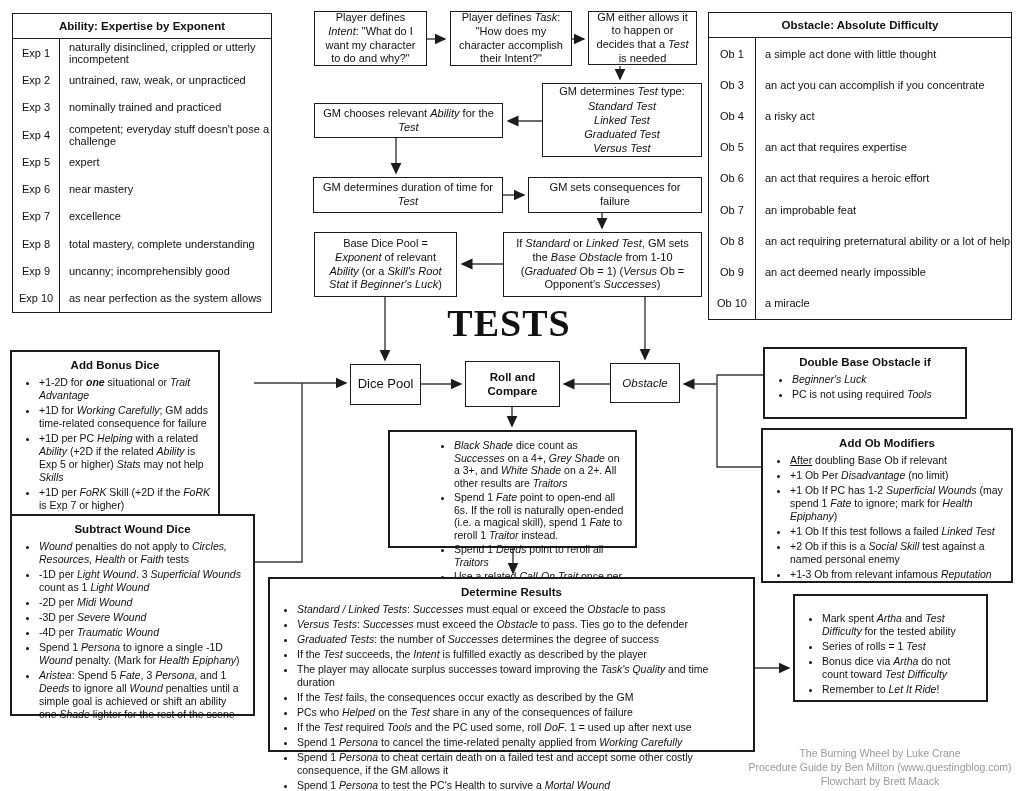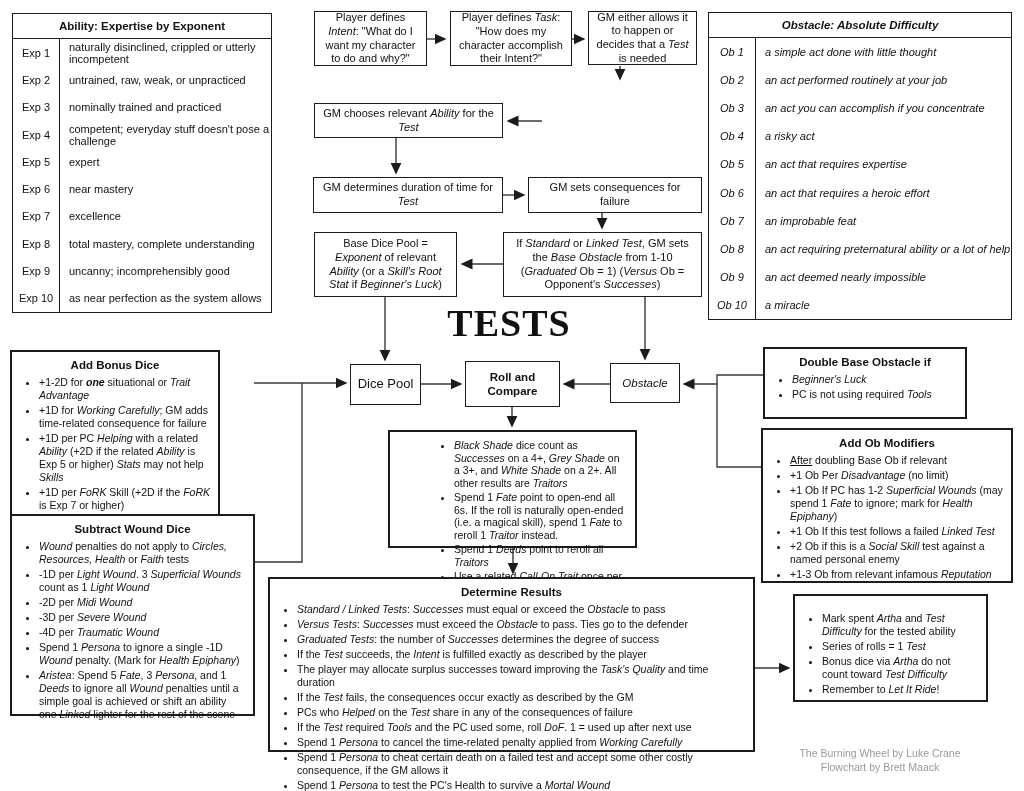--- a/index.html
+++ b/index.html
@@ -106,32 +106,28 @@
           <span class="tlabel">Exp 9</span>
           <span class="tdesc">uncanny; incomprehensibly good</span>
         </div>
         <div class="trow">
           <span class="tlabel">Exp 10</span>
           <span class="tdesc">as near perfection as the system allows</span>
         </div>
       </div>
   </div>
 
-  <div class="box tablebox" style="left:708px;top:12px;width:304px;height:308px;font-style:italic;">
+  <div class="box tablebox" style="left:708px;top:12px;width:304px;height:308px;">
     <div class="ttitle">Obstacle: Absolute Difficulty</div>
     <div class="tbody">
         <div class="trow">
           <span class="tlabel">Ob 1</span>
           <span class="tdesc">a simple act done with little thought</span>
         </div>
         <div class="trow">
-          <span class="tlabel">Ob 2</span>
-          <span class="tdesc">an act performed routinely at your job</span>
-        </div>
-        <div class="trow">
           <span class="tlabel">Ob 3</span>
           <span class="tdesc">an act you can accomplish if you concentrate</span>
         </div>
         <div class="trow">
           <span class="tlabel">Ob 4</span>
           <span class="tdesc">a risky act</span>
         </div>
         <div class="trow">
           <span class="tlabel">Ob 5</span>
           <span class="tdesc">an act that requires expertise</span>
@@ -162,20 +158,31 @@
   <div class="box flowbox" style="left:314px;top:11px;width:113px;height:55px;">
       <span>Player defines <i>Intent</i>: "What do I want my character to do and why?"</span>
     </div>
   <div class="box flowbox" style="left:450px;top:11px;width:122px;height:55px;">
       <span>Player defines <i>Task</i>: "How does my character accomplish their Intent?"</span>
     </div>
   <div class="box flowbox" style="left:588px;top:11px;width:109px;height:54px;">
       <span>GM either allows it to happen or decides that a <i>Test</i> is needed</span>
     </div>
 
+  <div class="box flowbox" style="left:542px;top:83px;width:160px;height:74px;">
+    <div>
+      <div><span>GM determines <i>Test</i> type:</span></div>
+      <ul class="plain">
+          <li><i>Standard Test</i></li>
+          <li><i>Linked Test</i></li>
+          <li><i>Graduated Test</i></li>
+          <li><i>Versus Test</i></li>
+        </ul>
+    </div>
+  </div>
 
   <div class="box flowbox" style="left:314px;top:103px;width:189px;height:35px;">
       <span>GM chooses relevant <i>Ability</i> for the <i>Test</i></span>
     </div>
   <div class="box flowbox" style="left:313px;top:177px;width:190px;height:36px;">
       <span>GM determines duration of time for <i>Test</i></span>
     </div>
   <div class="box flowbox" style="left:528px;top:177px;width:174px;height:36px;">
       <span>GM sets consequences for failure</span>
     </div>
@@ -206,21 +213,21 @@
   </div>
   <div class="box listbox" style="left:10px;top:514px;width:245px;height:202px;">
     <div class="ltitle">Subtract Wound Dice</div>
     <ul class="bullets">
         <li><i>Wound</i> penalties do not apply to <i>Circles, Resources, Health</i> or <i>Faith</i> tests</li>
         <li>-1D per <i>Light Wound</i>. 3 <i>Superficial Wounds</i> count as 1 <i>Light Wound</i></li>
         <li>-2D per <i>Midi Wound</i></li>
         <li>-3D per <i>Severe Wound</i></li>
         <li>-4D per <i>Traumatic Wound</i></li>
         <li>Spend 1 <i>Persona</i> to ignore a single -1D <i>Wound</i> penalty. (Mark for <i>Health Epiphany</i>)</li>
-        <li><i>Aristea</i>: Spend 5 <i>Fate</i>, 3 <i>Persona</i>, and 1 <i>Deeds</i> to ignore all <i>Wound</i> penalties until a simple goal is achieved or shift an ability one <i>Linked</i> lighter for the rest of the scene</li>
+        <li><i>Aristea</i>: Spend 5 <i>Fate</i>, 3 <i>Persona</i>, and 1 <i>Deeds</i> to ignore all <i>Wound</i> penalties until a simple goal is achieved or shift an ability one <i>Shade</i> lighter for the rest of the scene</li>
       </ul>
   </div>
 
   <div class="box listbox" id="rolldetails-box" style="left:388px;top:430px;width:249px;height:118px;padding-top:7px;padding-left:45px;">
     <ul class="bullets">
         <li><i>Black Shade</i> dice count as <i>Successes</i> on a 4+, <i>Grey Shade</i> on a 3+, and <i>White Shade</i> on a 2+. All other results are <i>Traitors</i></li>
         <li>Spend 1 <i>Fate</i> point to open-end all 6s. If the roll is naturally open-ended (i.e. a magical skill), spend 1 <i>Fate</i> to reroll 1 <i>Traitor</i> instead.</li>
         <li>Spend 1 <i>Deeds</i> point to reroll all <i>Traitors</i></li>
         <li>Use a related <i>Call-On Trait</i> once per session to reroll all <i>Traitors</i></li>
       </ul>
@@ -267,17 +274,18 @@
         <li>Mark spent <i>Artha</i> and <i>Test Difficulty</i> for the tested ability</li>
         <li>Series of rolls = 1 <i>Test</i></li>
         <li>Bonus dice via <i>Artha</i> do not count toward <i>Test Difficulty</i></li>
         <li>Remember to <i>Let It Ride</i>!</li>
       </ul>
   </div>
 
   <div id="credits">
     <ul class="plain">
         <li>The Burning Wheel by Luke Crane</li>
+        <li>Procedure Guide by Ben Milton (www.questingblog.com)</li>
         <li>Flowchart by Brett Maack</li>
       </ul>
   </div>
 
 </div>
 
 </body></html>

